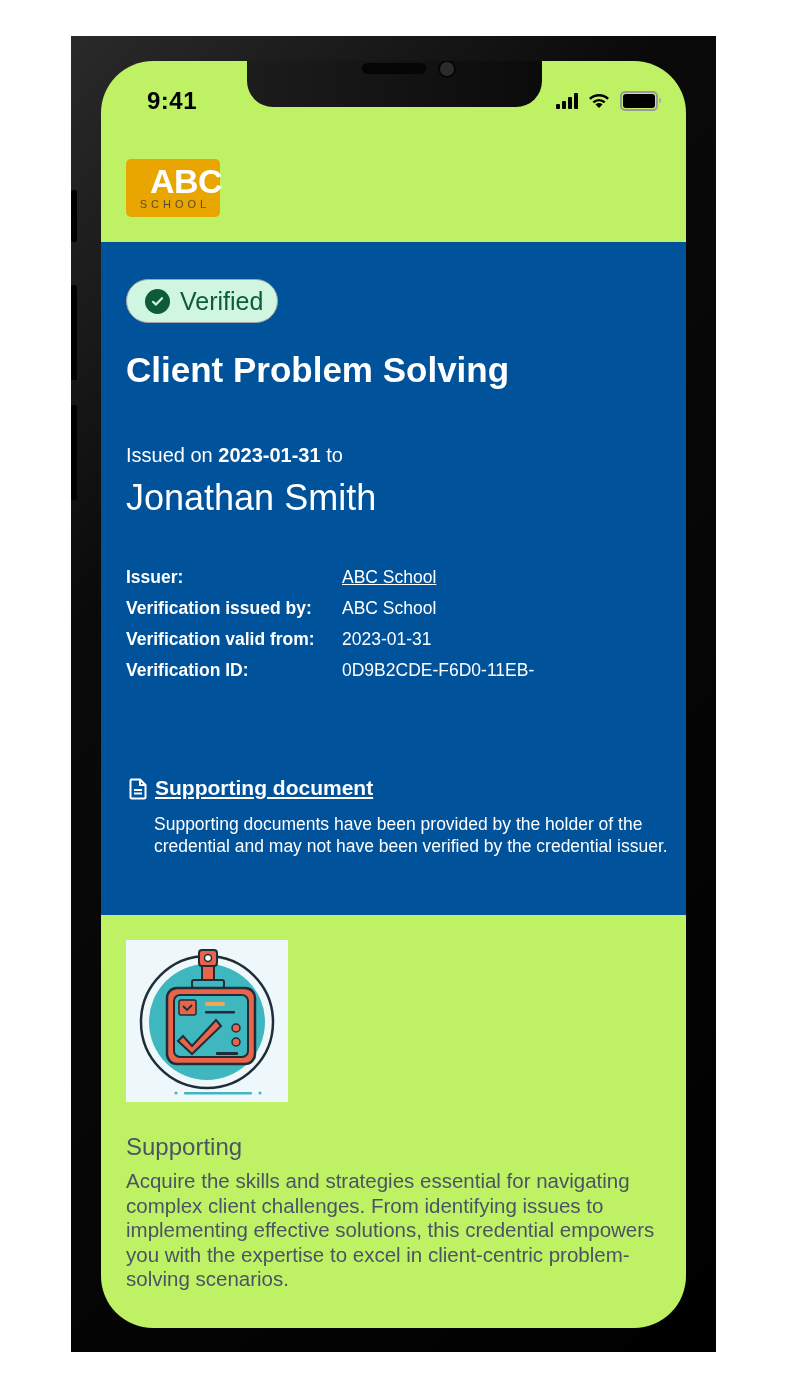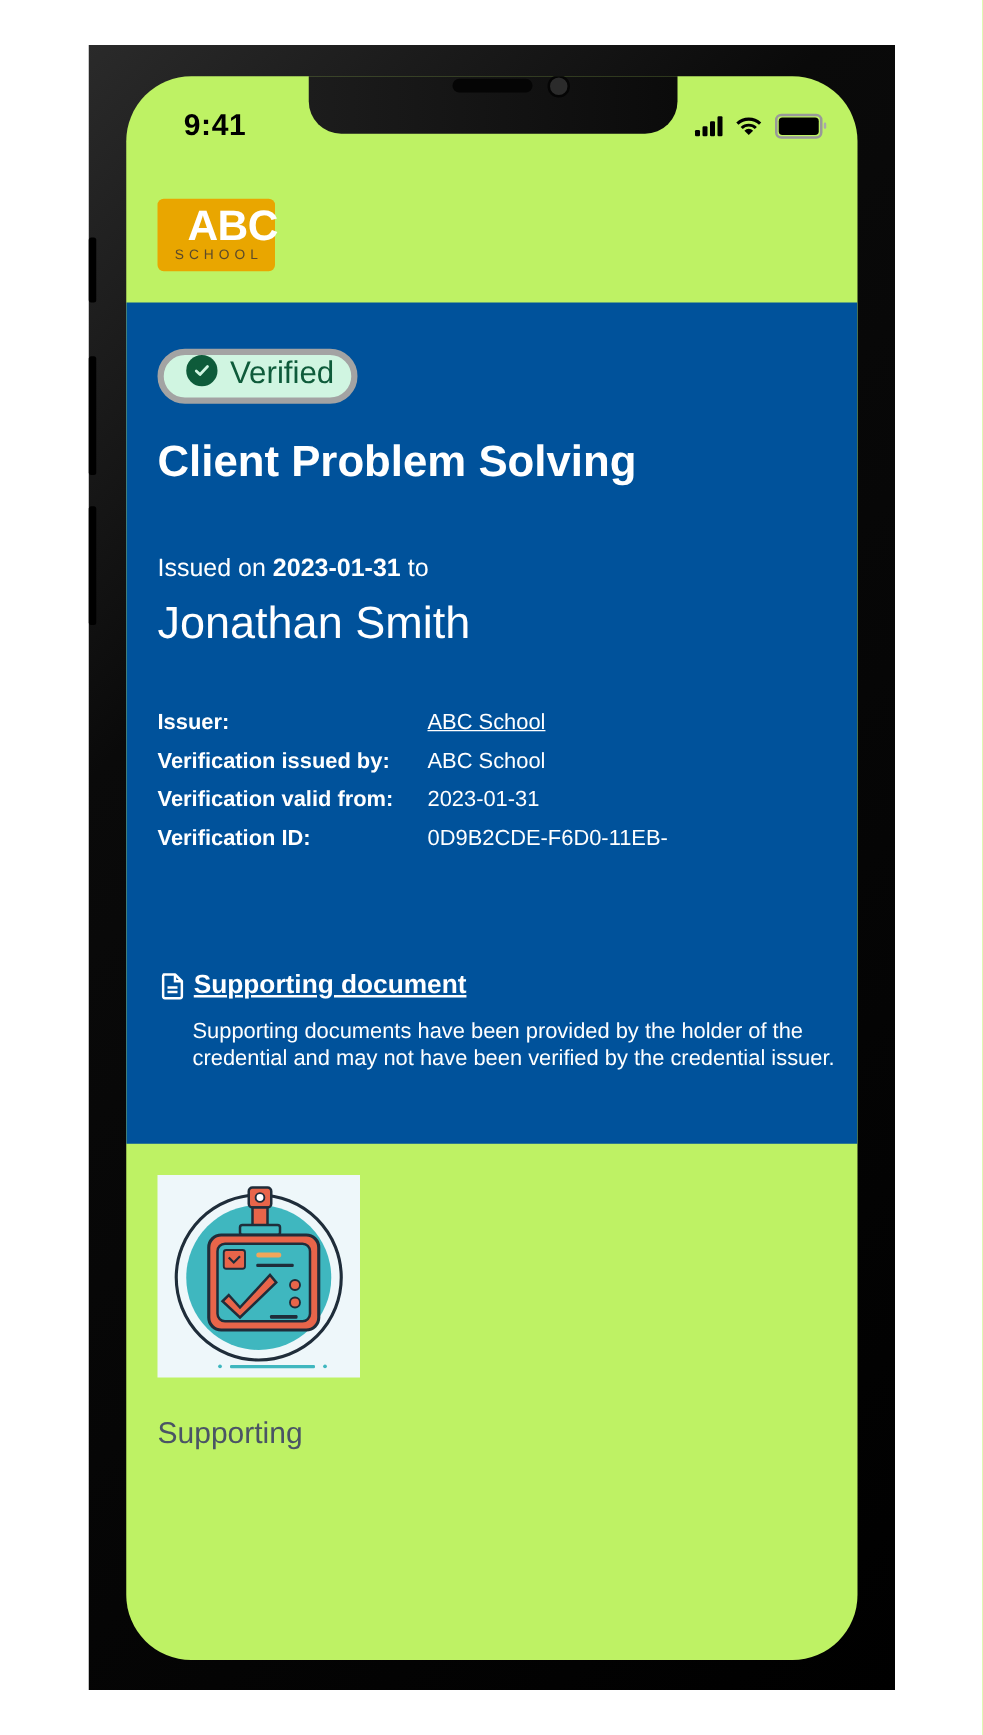--- a/index.html
+++ b/index.html
@@ -23,21 +23,21 @@
   .battery .fill { width:100%; height:100%; background:#000; border-radius:3px; }
   .battery:after { content:""; position:absolute; right:-5px; top:5px; width:2px; height:5px; background:#aaa; border-radius:1px; }
 
   .logo { position:absolute; left:25px; top:98px; width:94px; height:58px; background:#e9a600;
           border-radius:5px; text-align:center; }
   .logo-abc { font-size:34px; font-weight:bold; color:#fff; line-height:38px; margin-top:3px; letter-spacing:-0.5px;padding-left:24px; }
   .logo-school { font-size:11px; color:#5a4a2a; letter-spacing:4px; margin-top:-2px; padding-left:4px; }
 
   .hero { position:absolute; left:0; top:181px; width:585px; height:673px; background:#00529b; color:#fff; }
   .badge { position:absolute; left:25px; top:37px; height:44px; padding:0 14px 0 18px; background:#d0f5e1;
-           border-radius:22px; border:5px solid #a3a3a3; display:flex; align-items:flex-start; gap:10px; box-sizing:border-box; }
+           border-radius:22px; border:1px solid #a3a3a3; display:flex; align-items:center; gap:10px; box-sizing:border-box; }
   .badge-icon { width:25px; height:25px; border-radius:50%; background:#0e5b3a; display:flex; align-items:center; justify-content:center; }
   .badge-label { font-size:25px; color:#0e5b3a; }
   .title { position:absolute; left:25px; top:108px; font-size:35px; font-weight:bold; }
   .issued { position:absolute; left:25px; top:202px; font-size:20px; }
   .issued b { font-weight:bold; }
   .recipient { position:absolute; left:25px; top:235px; font-size:36px; }
   .details { position:absolute; left:25px; top:322px; font-size:17.5px; }
   .row { display:flex; height:31px; line-height:26px; }
   .row .k { width:216px; font-weight:bold; }
   .row .v { width:220px; }
@@ -156,13 +156,14 @@
       <circle cx="110" cy="88" r="4" fill="#e8654a" stroke="#1f2d3a" stroke-width="1.5"></circle>
       <circle cx="110" cy="102" r="4" fill="#e8654a" stroke="#1f2d3a" stroke-width="1.5"></circle>
       <rect x="90" y="112" width="22" height="3" rx="1" fill="#1f2d3a"></rect>
       <rect x="58" y="152" width="68" height="2.5" rx="1" fill="#3fb7bf"></rect>
       <circle cx="50" cy="153" r="1.5" fill="#3fb7bf"></circle>
       <circle cx="134" cy="153" r="1.5" fill="#3fb7bf"></circle>
     </svg>
   </div>
 
   <div class="desc-title">Supporting</div>
+  <div class="desc-text">Acquire the skills and strategies essential for navigating complex client challenges. From identifying issues to implementing effective solutions, this credential empowers you with the expertise to excel in client-centric problem-solving scenarios.</div>
 </div>
 
 </body></html>

